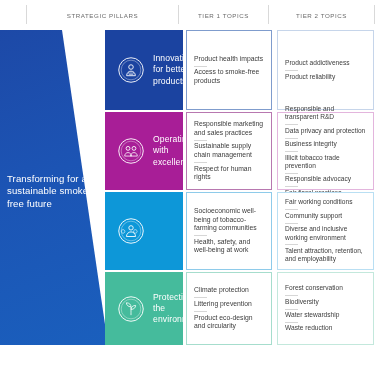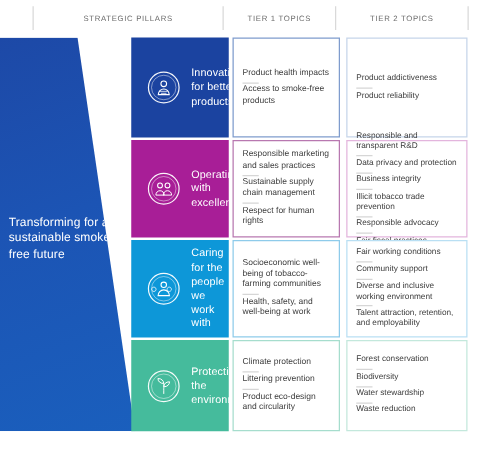--- a/index.html
+++ b/index.html
@@ -200,21 +200,20 @@
   <div class="pillar" style="left:105px; top:192px; width:78px; height:78px; background:#0d97d8;">
     <div class="icon-wrap">
       <svg viewBox="0 0 32 32">
         <circle cx="16" cy="16" r="14" fill="none" stroke="#ffffff" stroke-width="1.1" opacity=".95"></circle>
         <circle cx="16" cy="16" r="11.2" fill="none" stroke="#ffffff" stroke-width="0.7" opacity=".6"></circle>
         <circle cx="16" cy="12.4" r="2.5" fill="none" stroke="#ffffff" stroke-width="1"></circle>
         <path d="M10.8 22.3c0-3 2.3-5.3 5.2-5.3s5.2 2.3 5.2 5.3z" fill="none" stroke="#ffffff" stroke-width="1"></path>
         <path d="M9 16.5a2 2 0 1 1 0-.01M23 16.5a2 2 0 1 1 0-.01" fill="none" stroke="#ffffff" stroke-width="0.7"></path>
       </svg>
     </div>
-    <div class="pillar-label">Caring for the people we work with</div>
   </div>
 
   <div class="tbox t1" style="left:186px; top:192px; width:86px; height:78px; border:1px solid #8ecbea;">
     <div class="titem">Socioeconomic well-being of tobacco-farming communities</div>
     <div class="titem">Health, safety, and well-being at work</div>
   </div>
 
   <div class="tbox t2" style="left:277px; top:192px; width:97px; height:78px; border:1px solid #b9dff3;">
     <div class="titem">Fair working conditions</div>
     <div class="titem">Community support</div>

